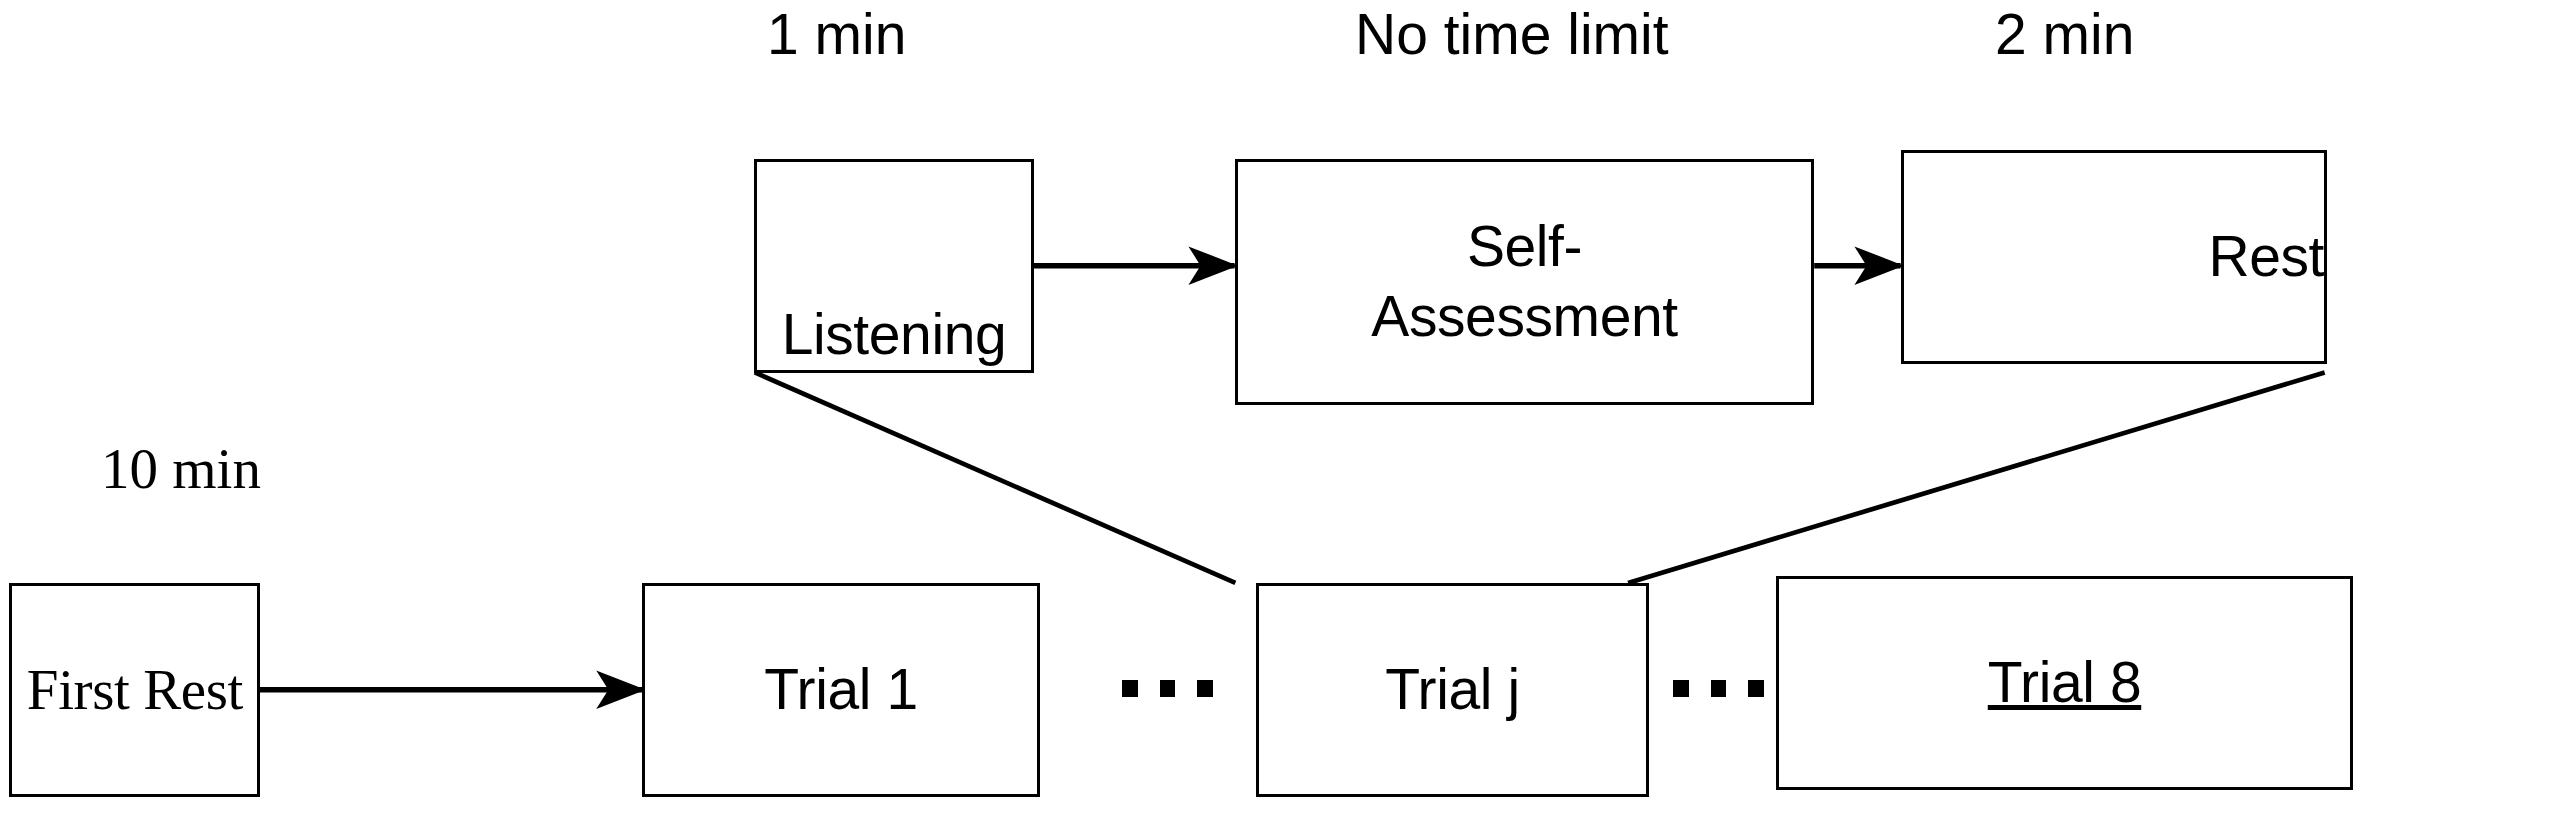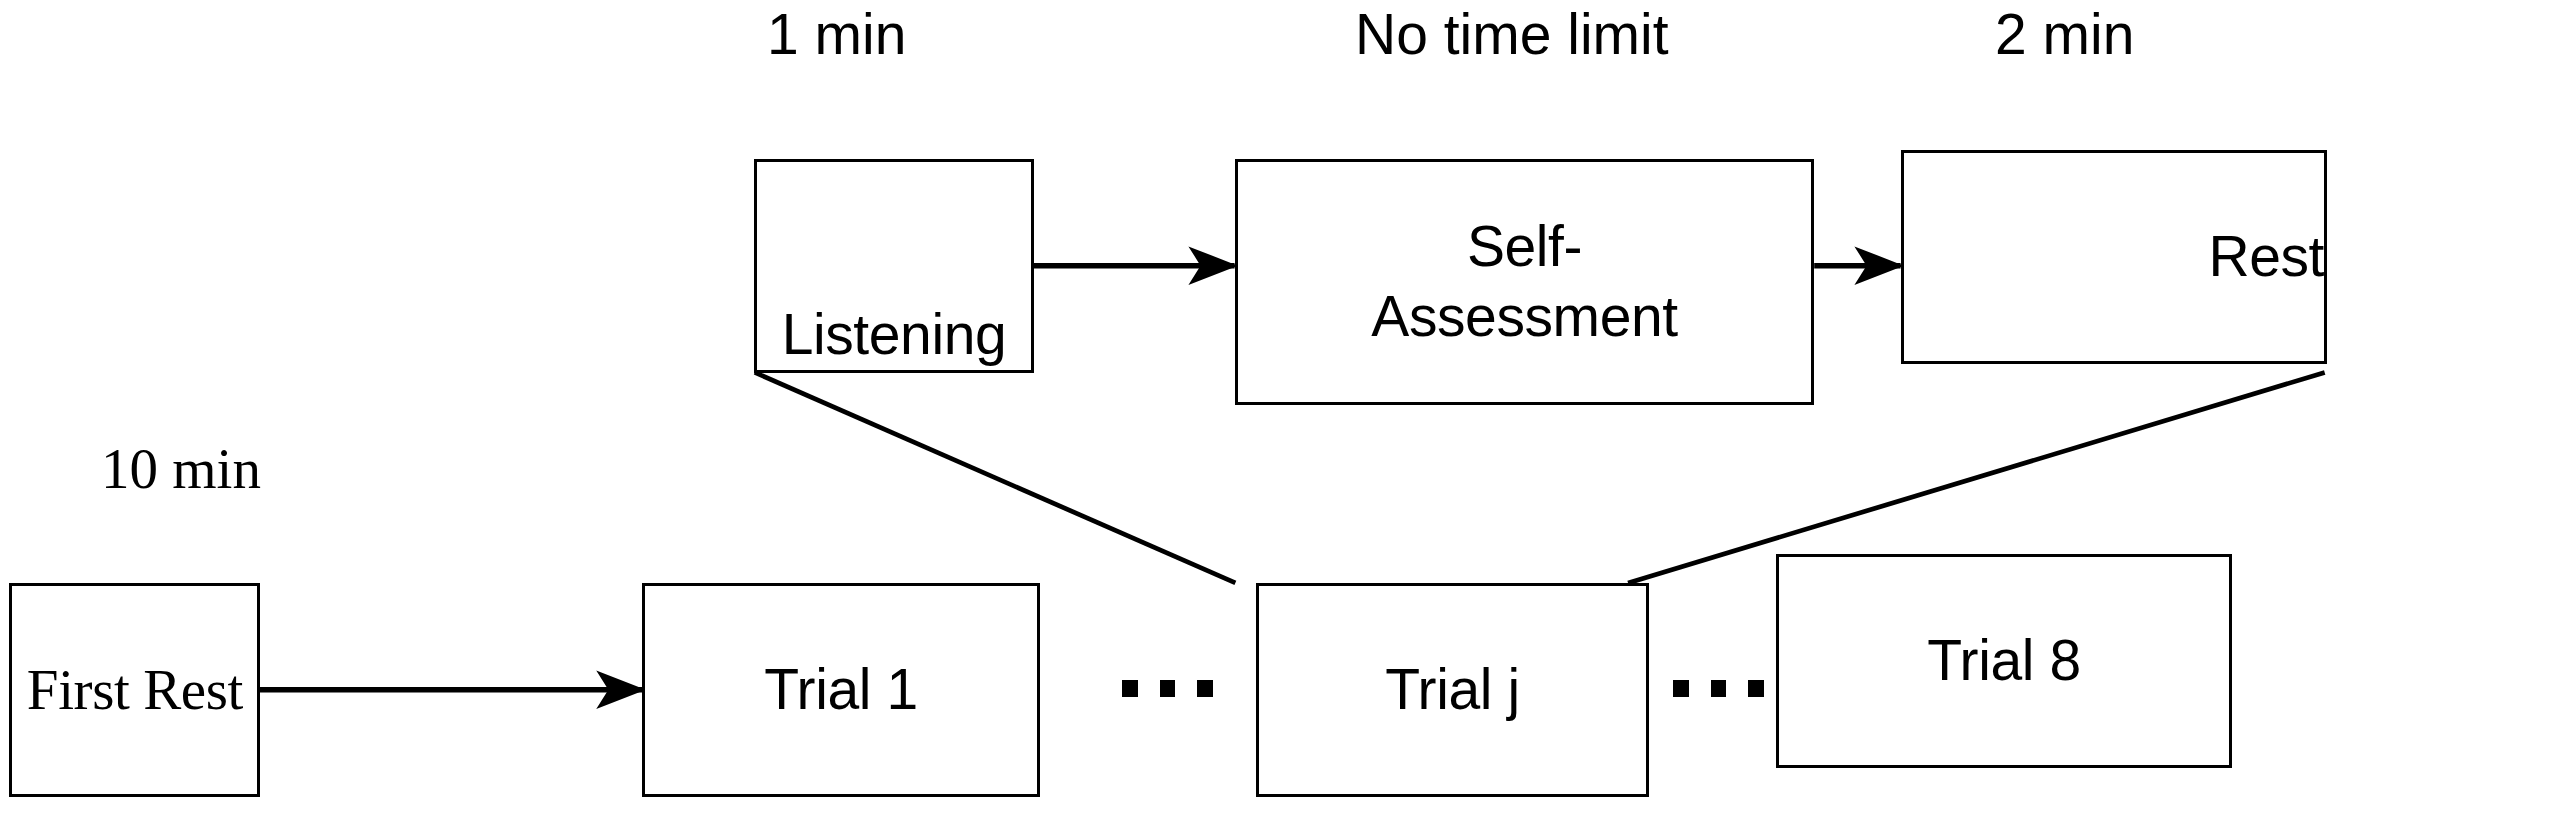--- a/index.html
+++ b/index.html
@@ -115,21 +115,21 @@
   </div>
 
   <div class="node" style="left:642px; top:583px; width:398px; height:214px;">
     <span>Trial 1</span>
   </div>
 
   <div class="node" style="left:1235px; top:583px; width:393px; height:214px;margin-left:21px;">
     <span>Trial j</span>
   </div>
 
-  <div class="node" style="left:1776px; top:554px; width:456px; height:214px;">
+  <div class="node" style="left:1776px; top:576px; width:577px; height:214px;text-decoration:underline;">
     <span>Trial 8</span>
   </div>
 
   <div class="ellipsis" style="left:1122px; top:680px;">
     <span></span>
     <span></span>
     <span></span>
   </div>
 
   <div class="ellipsis" style="left:1673px; top:680px;">

